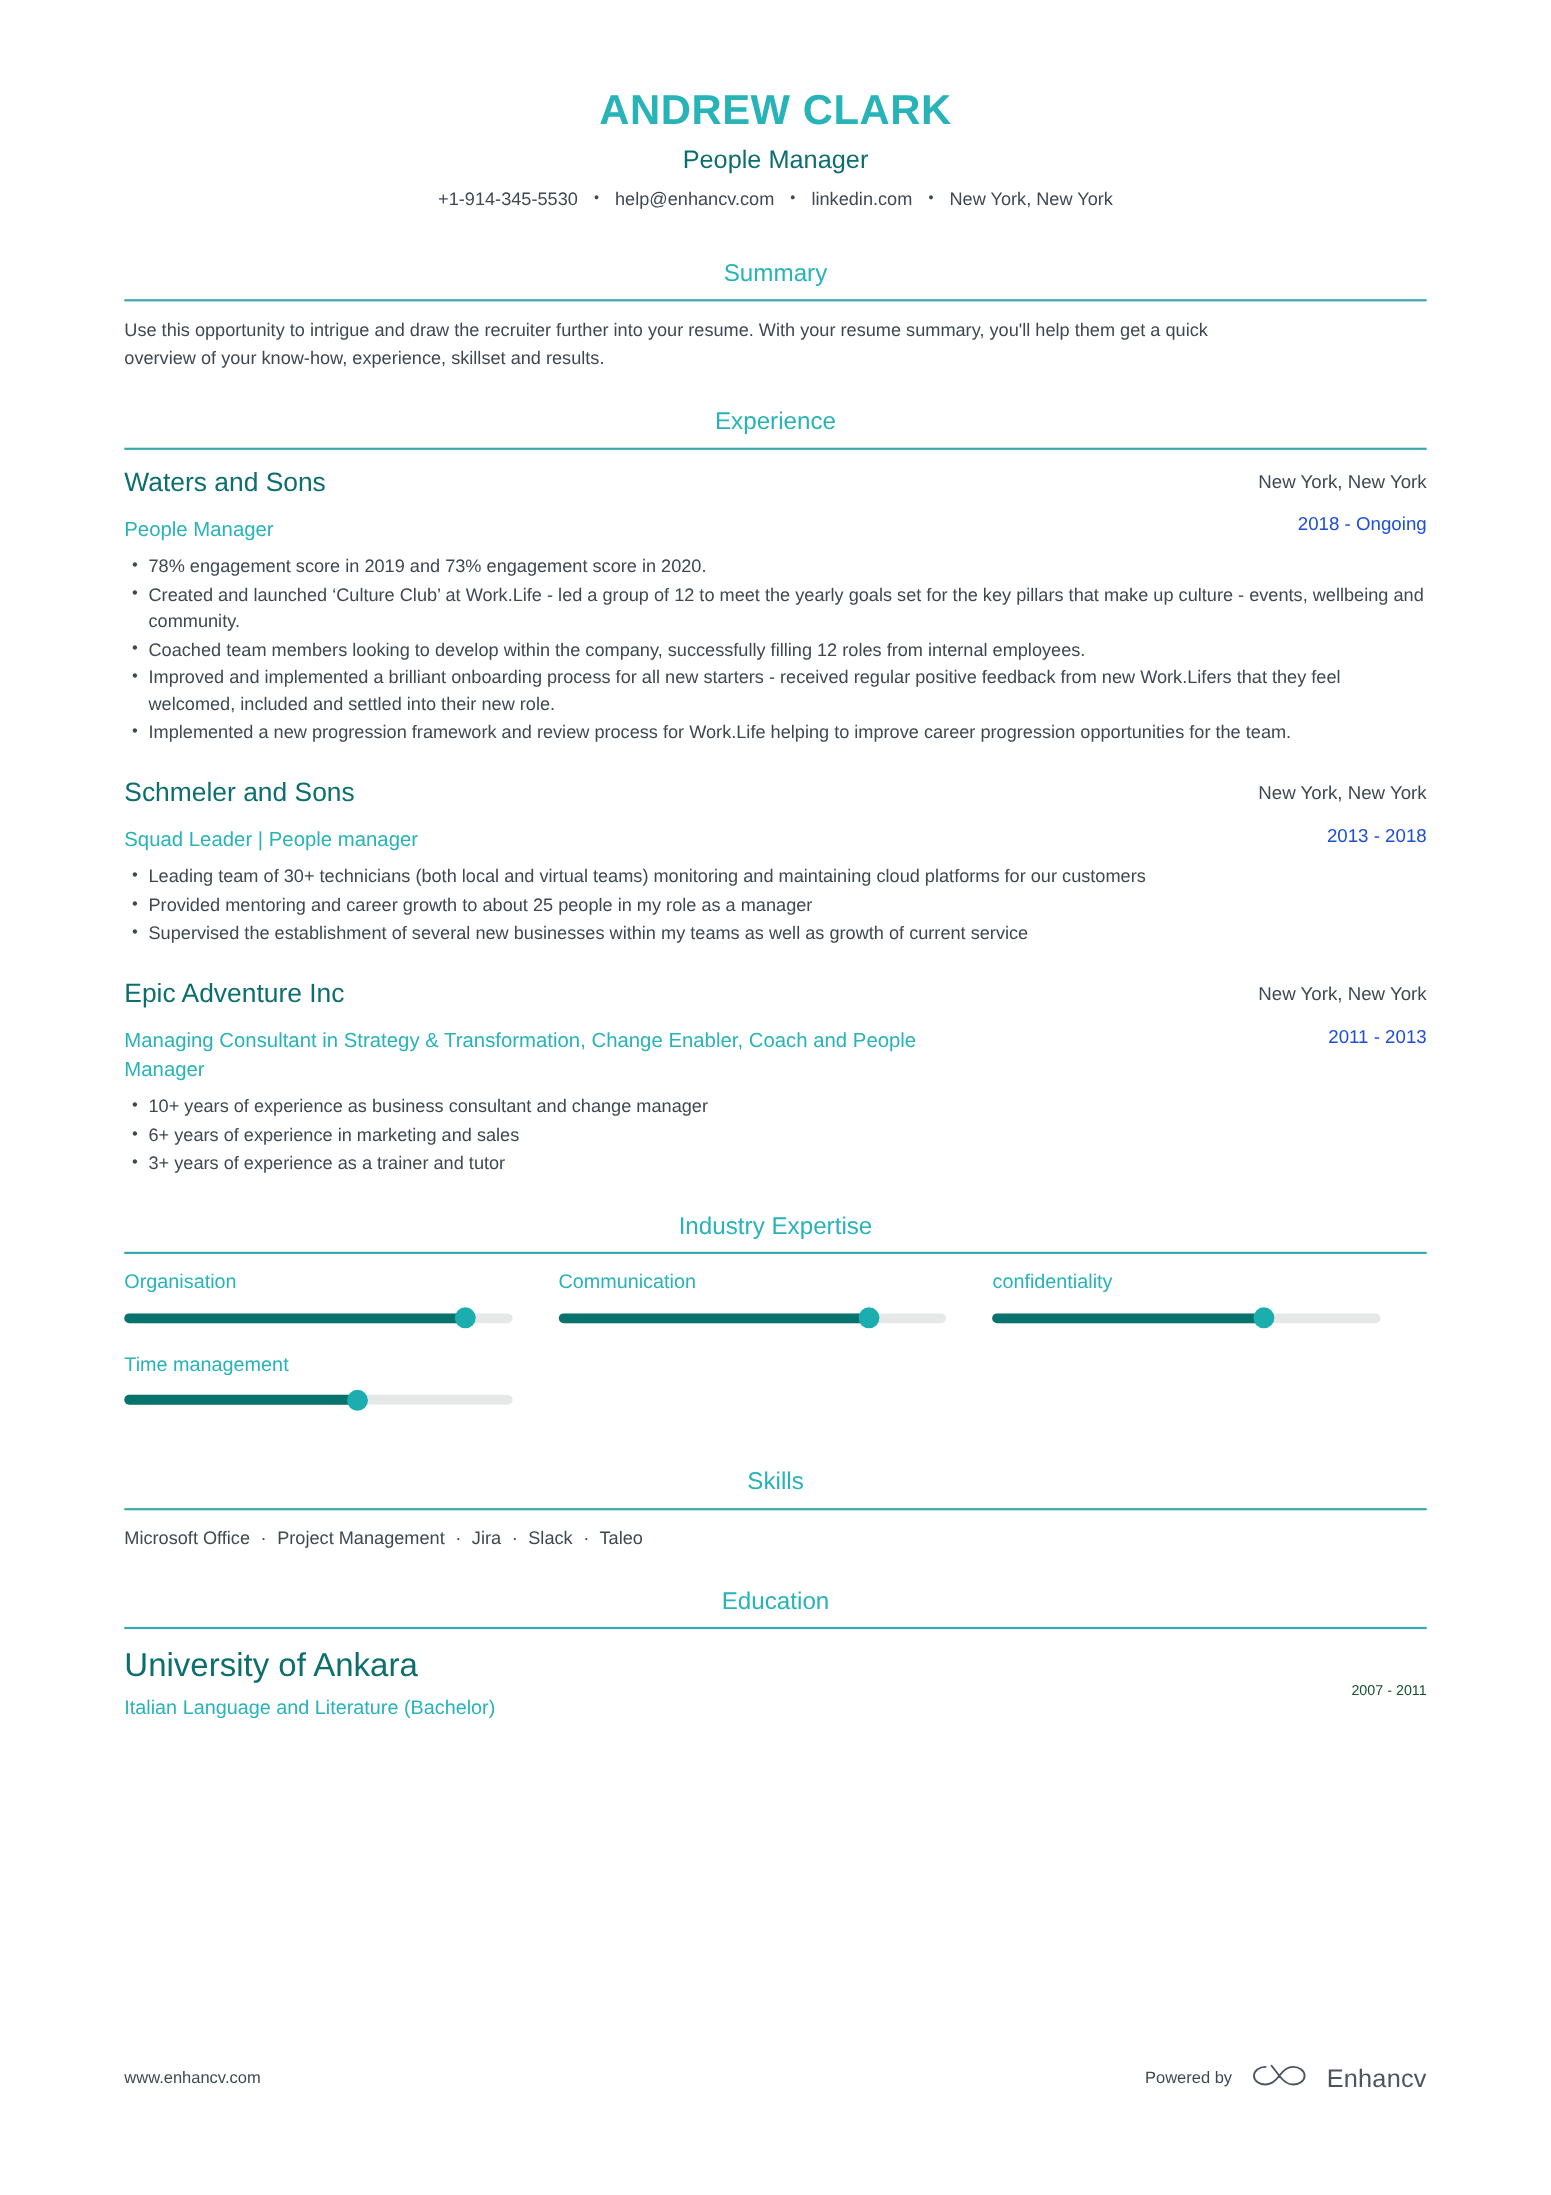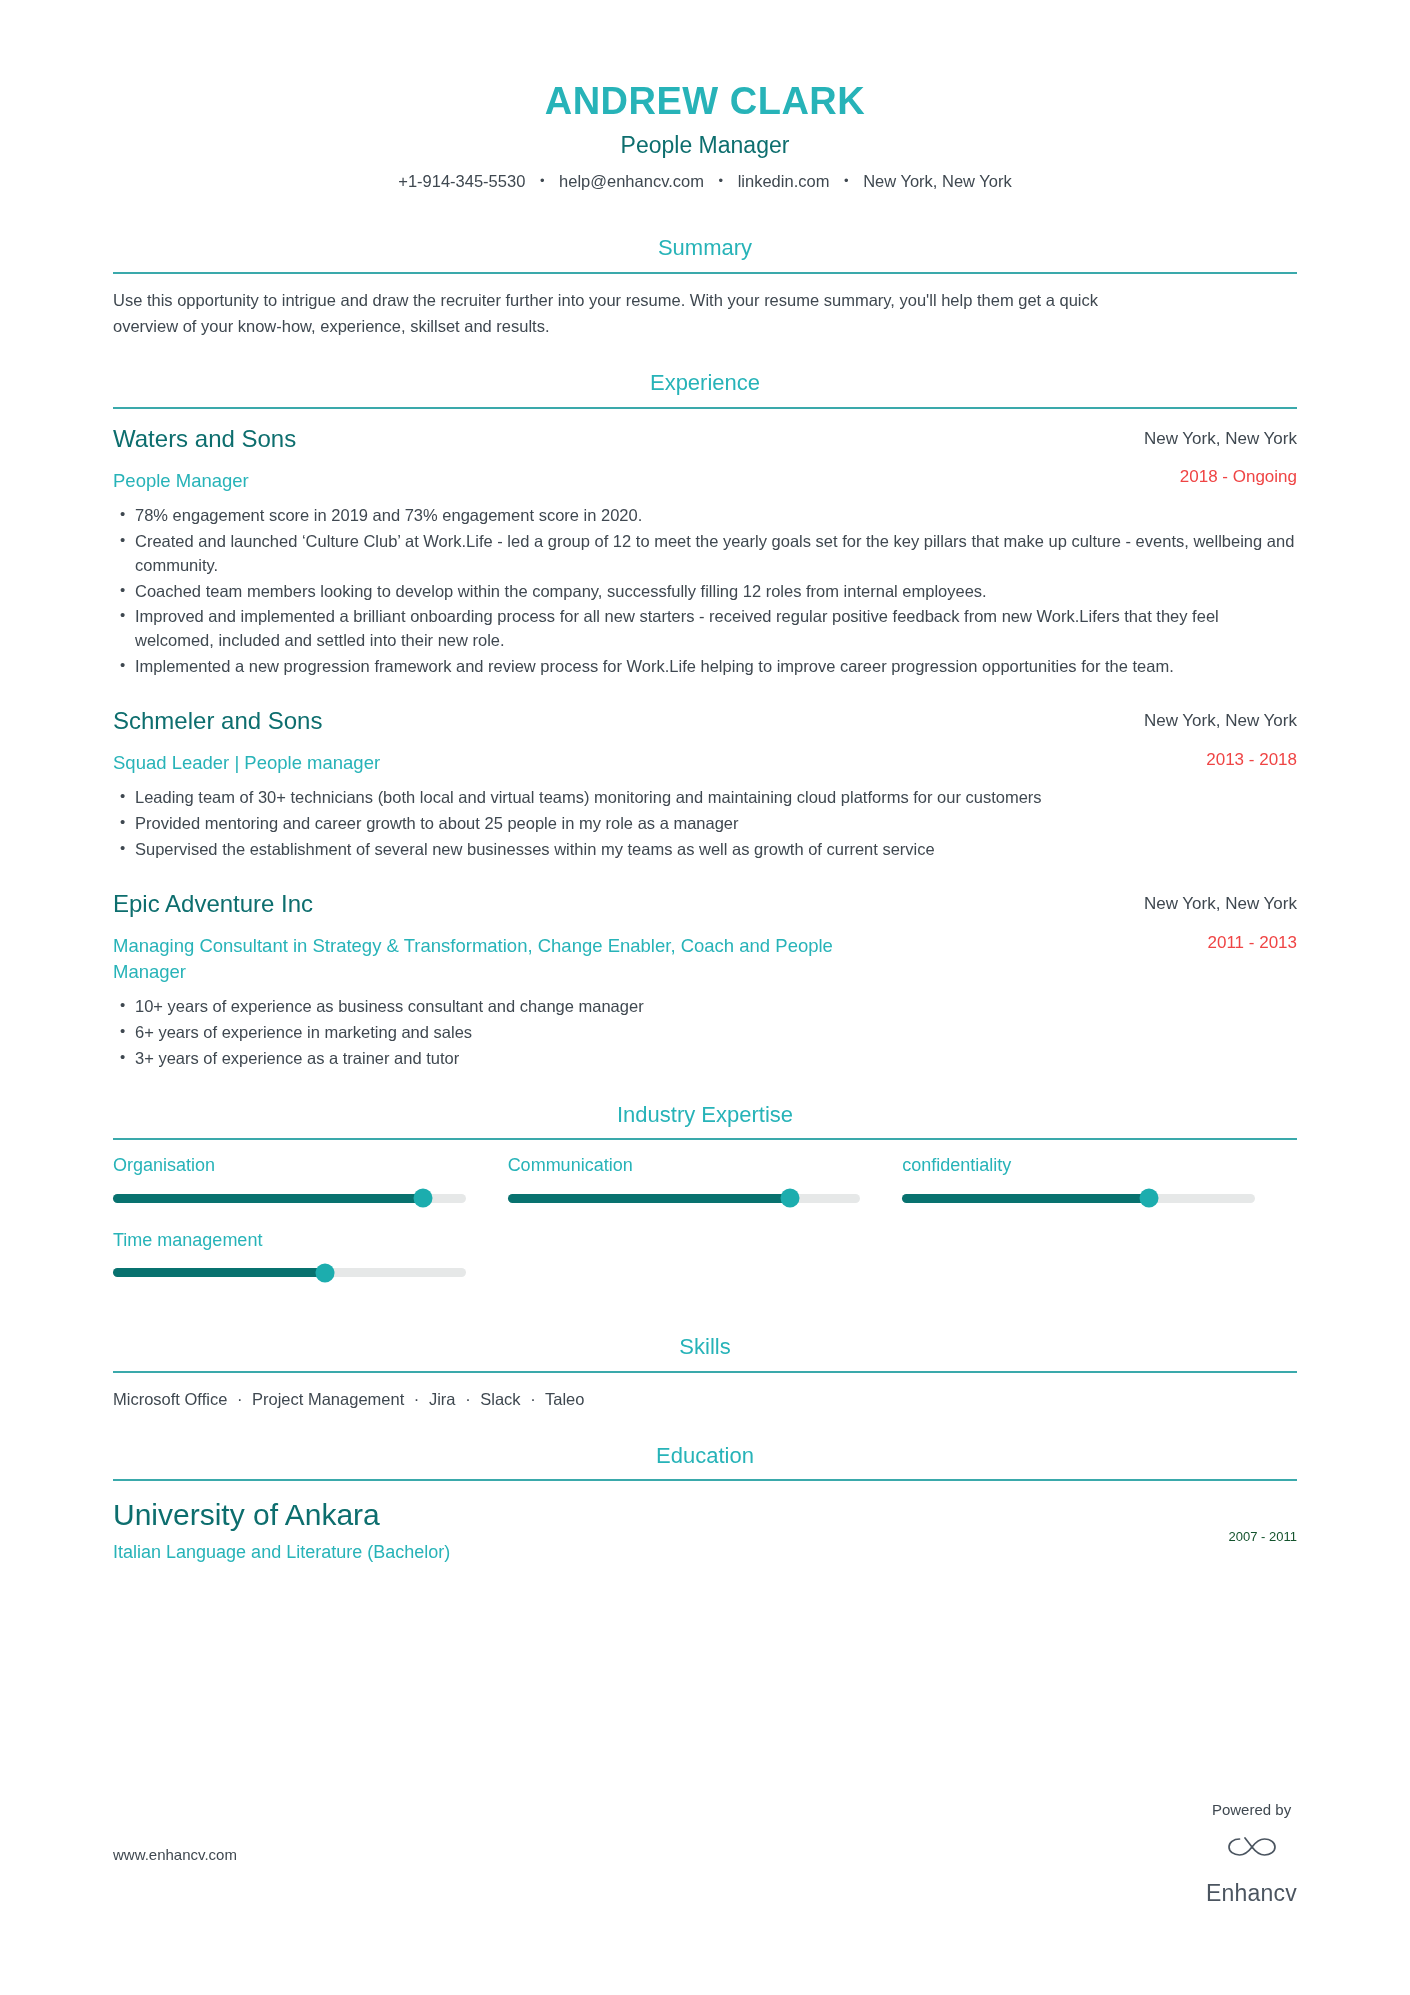--- a/index.html
+++ b/index.html
@@ -103,21 +103,21 @@
     font-weight: 400;
     line-height: 1.4;
   }
   .location {
     font-size: 17px;
     color: #3f4850;
     line-height: 1.33;
   }
   .dates {
     font-size: 17px;
-    color: #ef4444;
+    color: #1d4ed8;
     line-height: 1.33;
     margin-top: 16px;
   }
   ul.bullets {
     list-style: none;
     margin-top: 10px;
     padding-left: 0;
   }
   ul.bullets li {
     position: relative;
@@ -223,21 +223,20 @@
     align-items: center;
   }
   .footer-url {
     font-size: 15px;
     color: #3f4850;
   }
   .footer-brand {
     display: flex;
     align-items: center;
     gap: 14px;
-    flex-direction: column;
   }
   .powered-by {
     font-size: 15px;
     color: #3f4850;
   }
   .brand-name {
     font-size: 23px;
     color: #4b5560;
     letter-spacing: 0.2px;
   }

